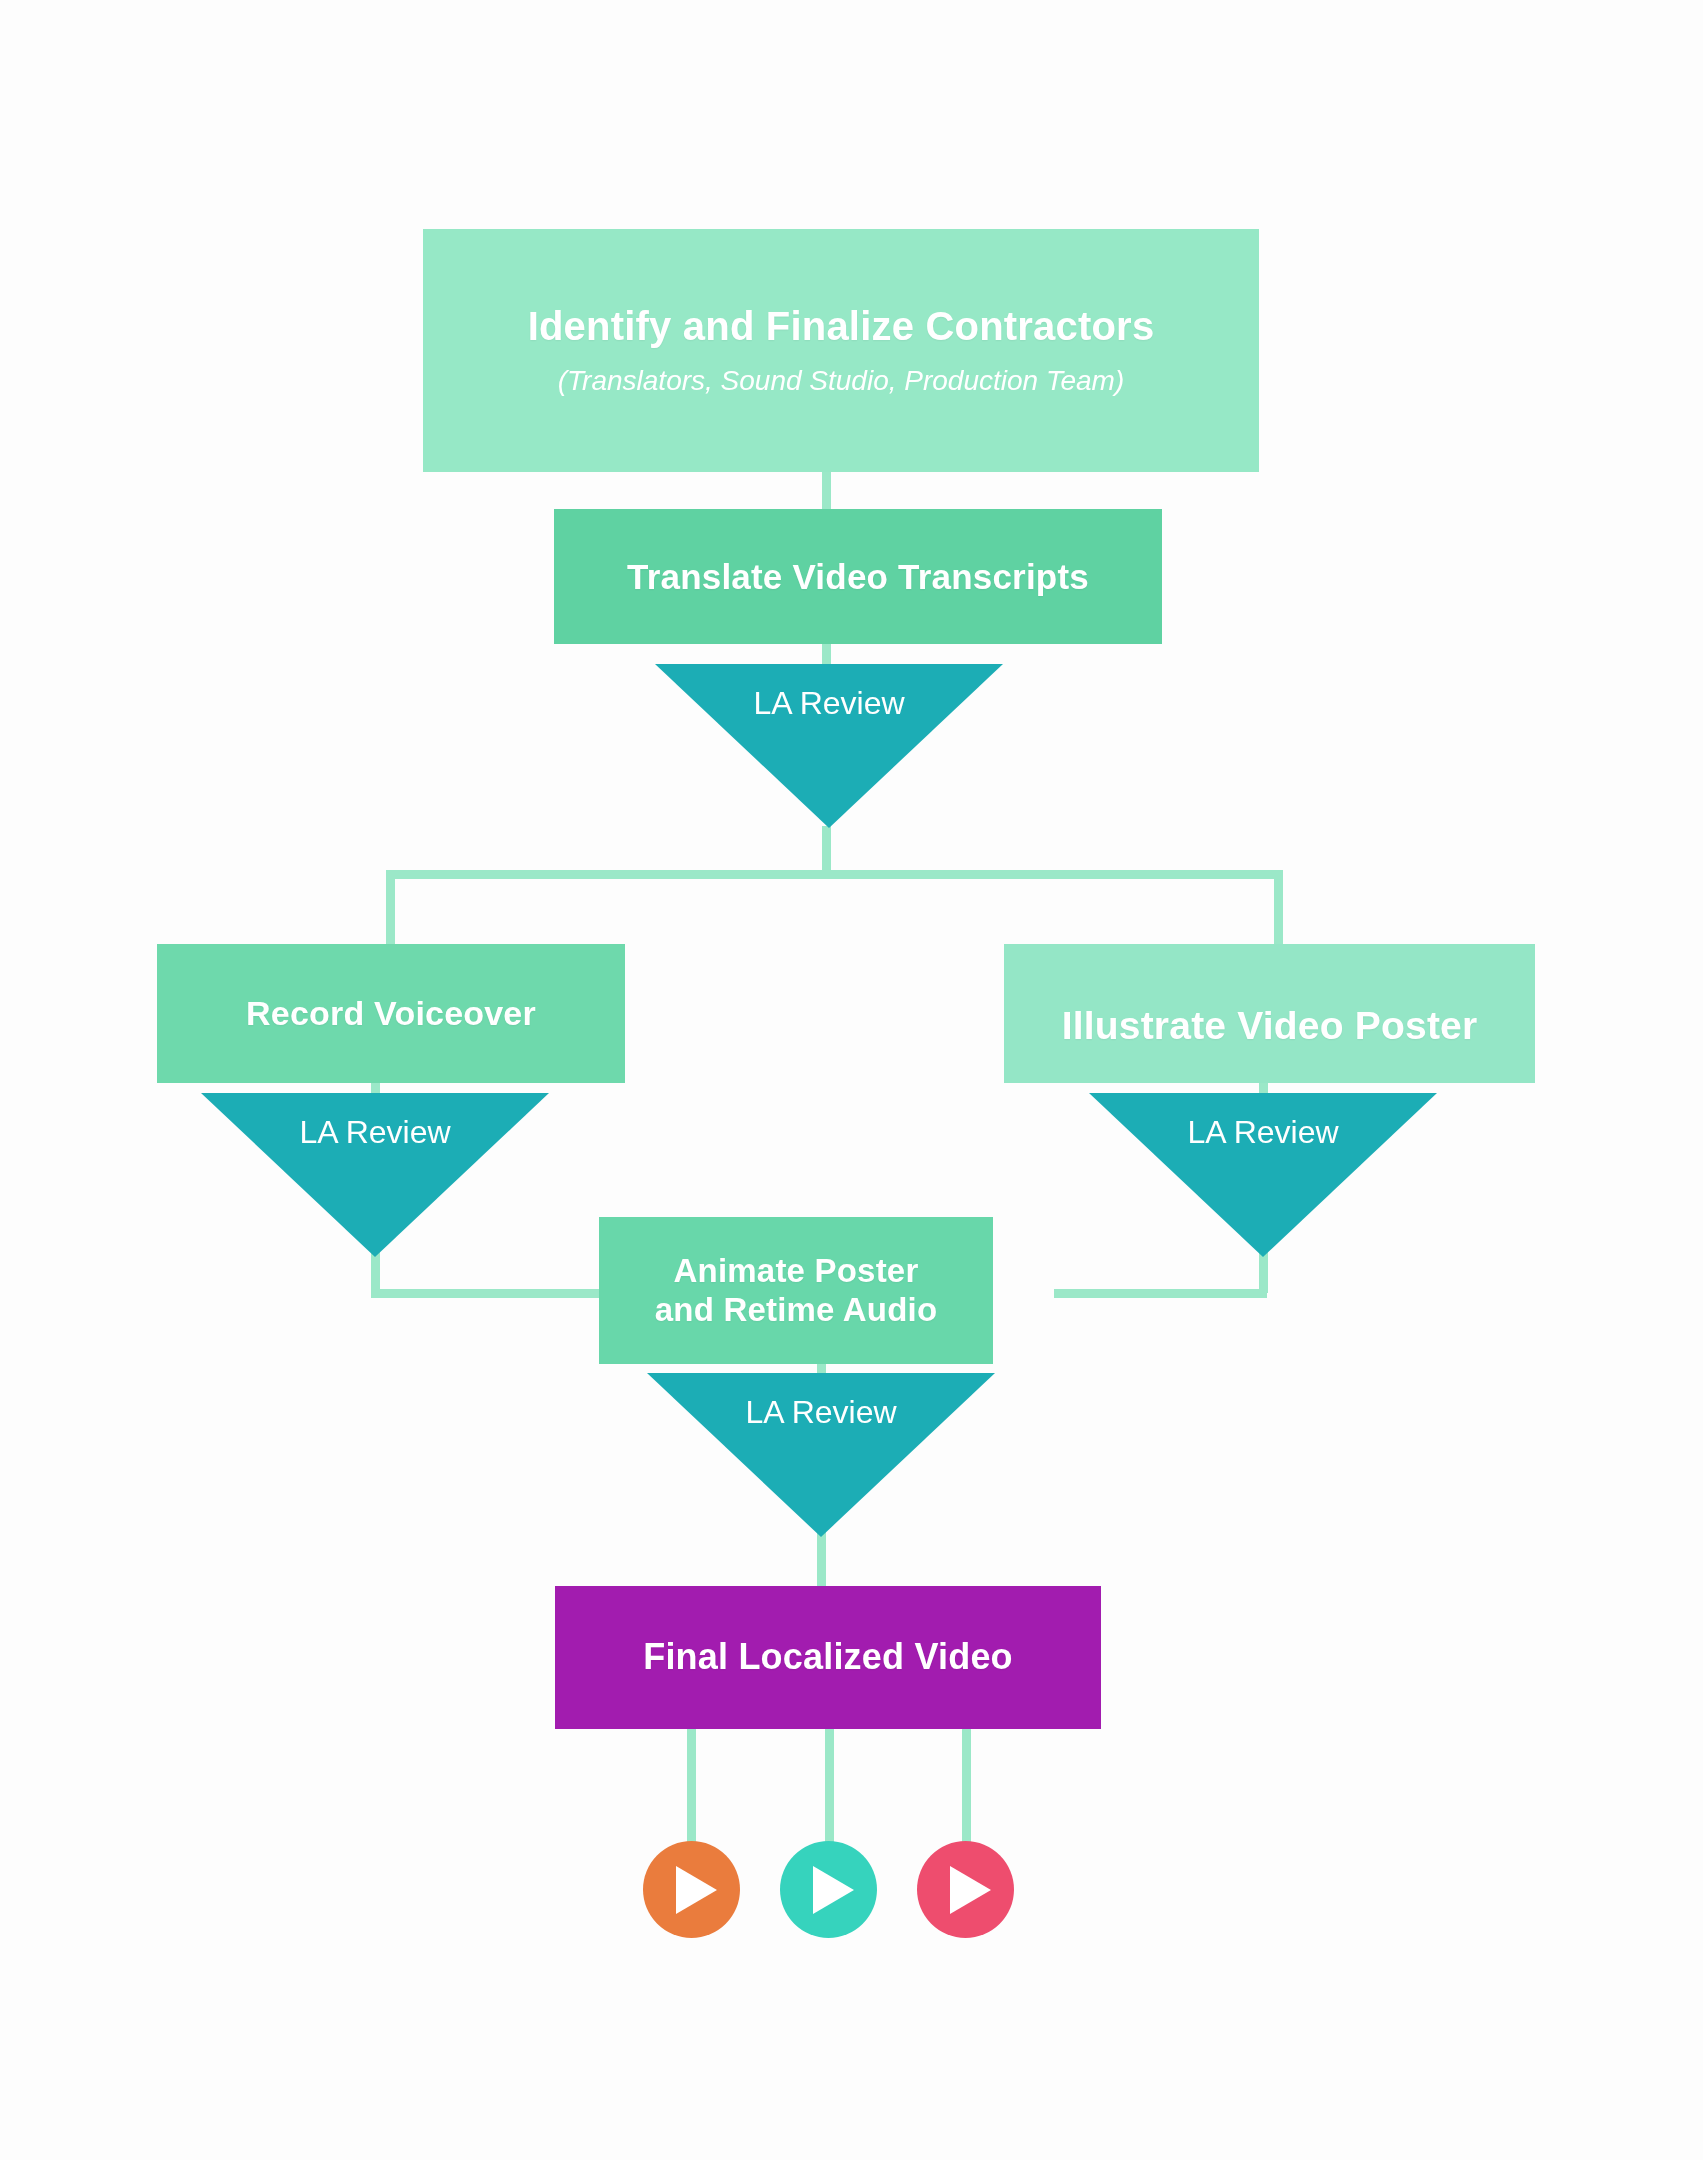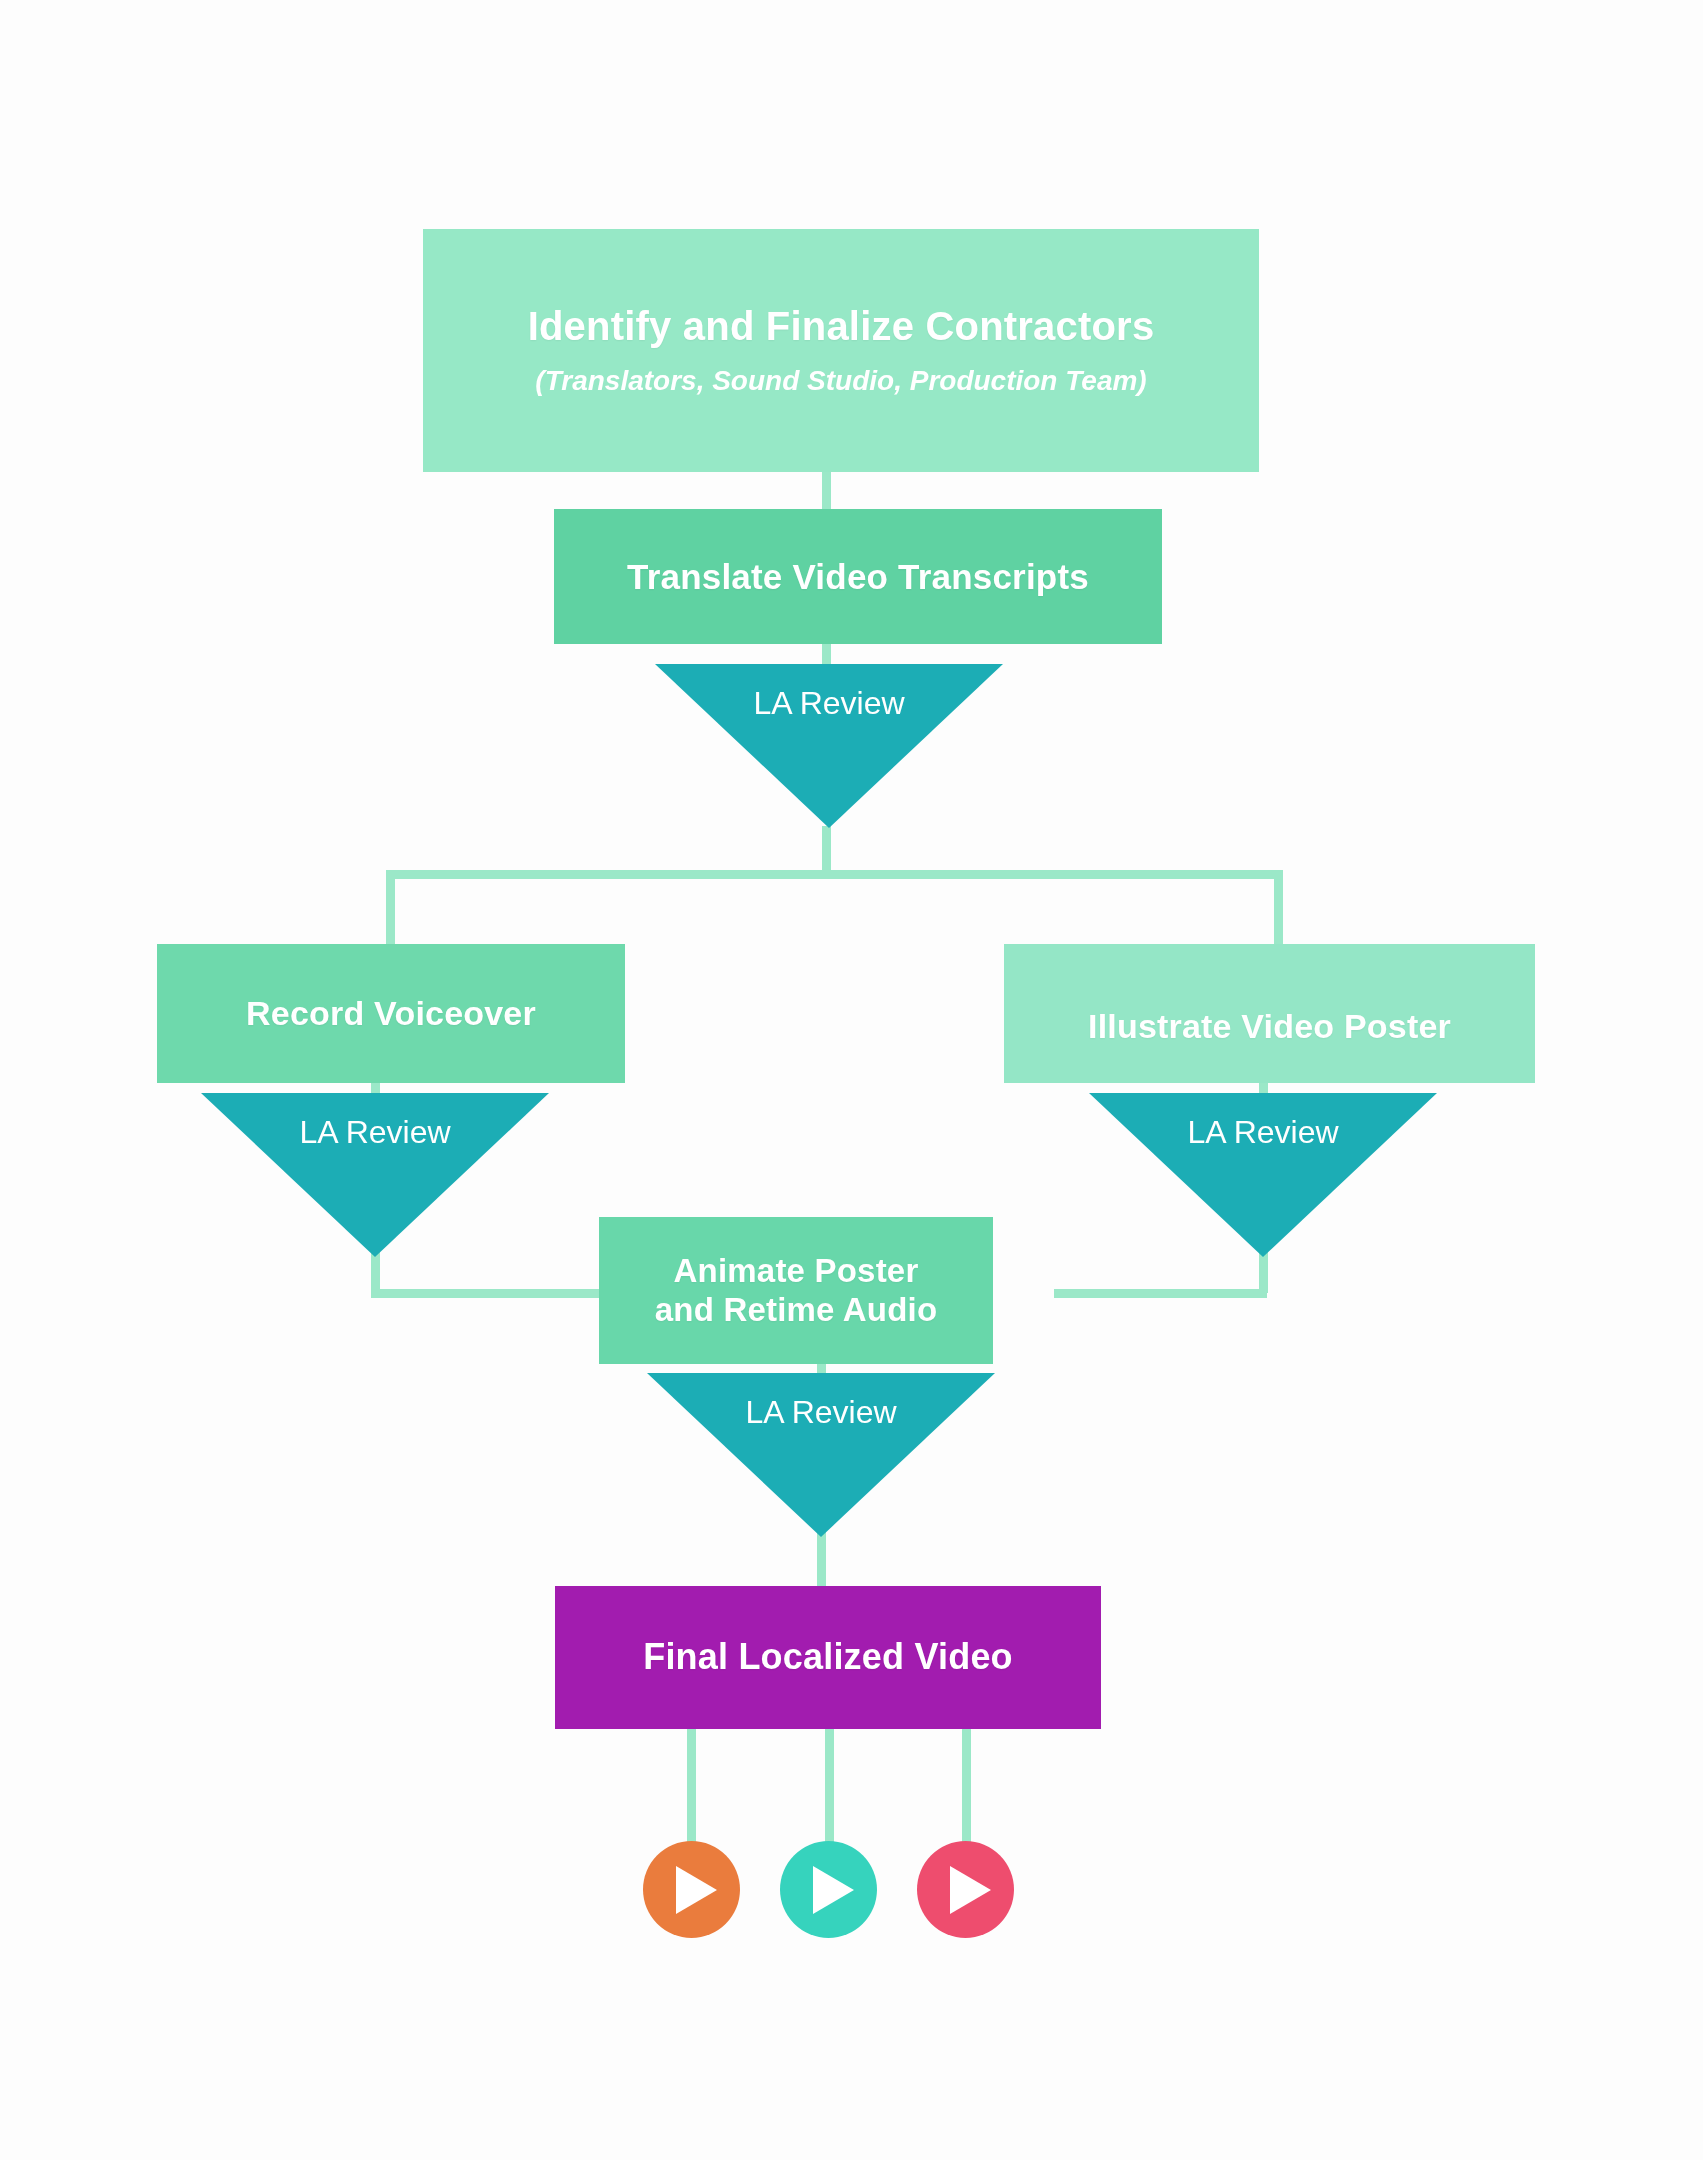--- a/index.html
+++ b/index.html
@@ -38,21 +38,21 @@
     box-sizing: border-box;
   }
   .box-title {
     font-weight: bold;
     letter-spacing: 0.2px;
     line-height: 1.18;
     text-shadow: 0 1px 1.9px rgba(0,0,0,0.05);
   }
   .box-sub {
     font-style: italic;
-    font-weight: bold;
+    font-weight: normal;
     line-height: 1.2;
     margin-top: 13.5px;
   }
 
   
   #box-identify {
     left: 423px; top: 229px; width: 836px; height: 243px;
     background: #96E8C6;
   }
   #box-identify .box-title { font-size: 40px; }
@@ -67,21 +67,21 @@
   #box-record {
     left: 157px; top: 944px; width: 468px; height: 139px;
     background: #6ED9AC;
   }
   #box-record .box-title { font-size: 34px; }
 
   #box-illustrate {
     left: 1004px; top: 944px; width: 531px; height: 139px;
     background: #94E6C6;
   }
-  #box-illustrate .box-title { font-size: 34px; margin-top: 25px; }
+  #box-illustrate .box-title { font-size: 39px; margin-top: 25px; }
 
   #box-animate {
     left: 599px; top: 1217px; width: 394px; height: 147px;
     background: #68D7AA;
   }
   #box-animate .box-title { font-size: 33px; }
 
   #box-final {
     left: 555px; top: 1586px; width: 546px; height: 143px;
     background: #a21caf;

